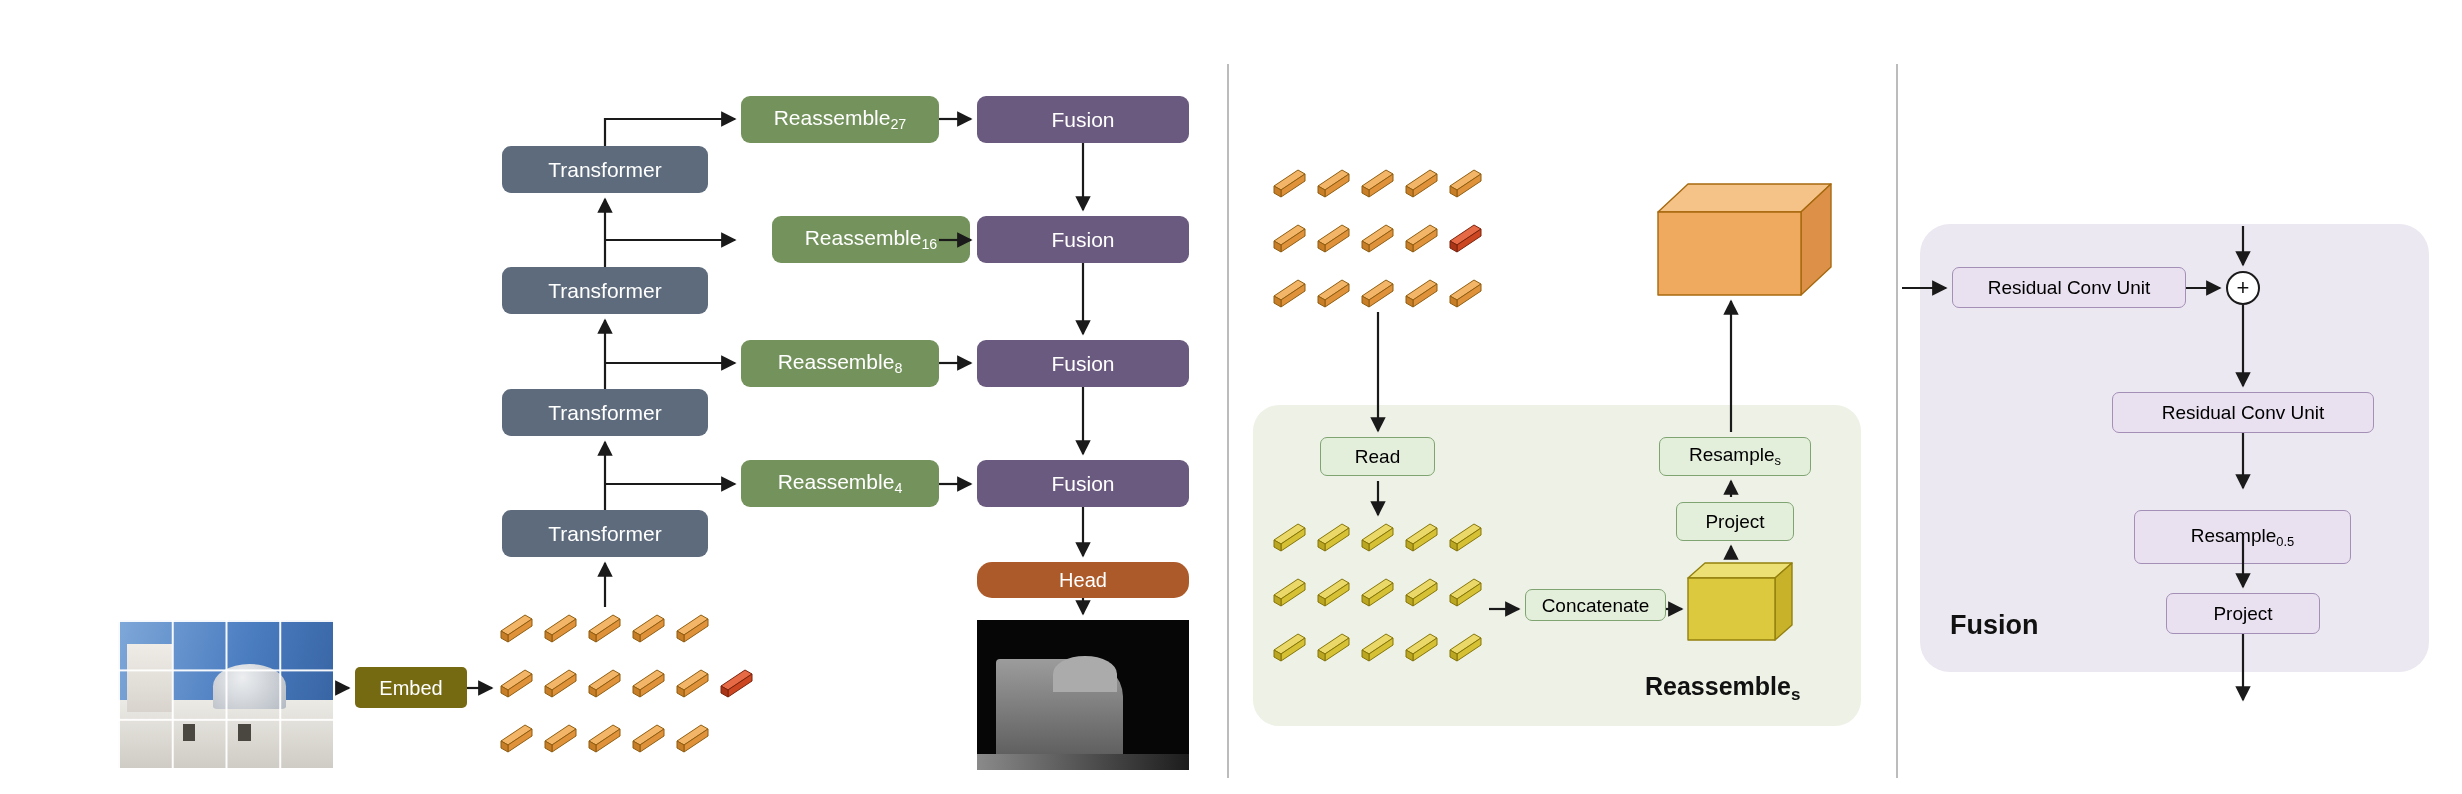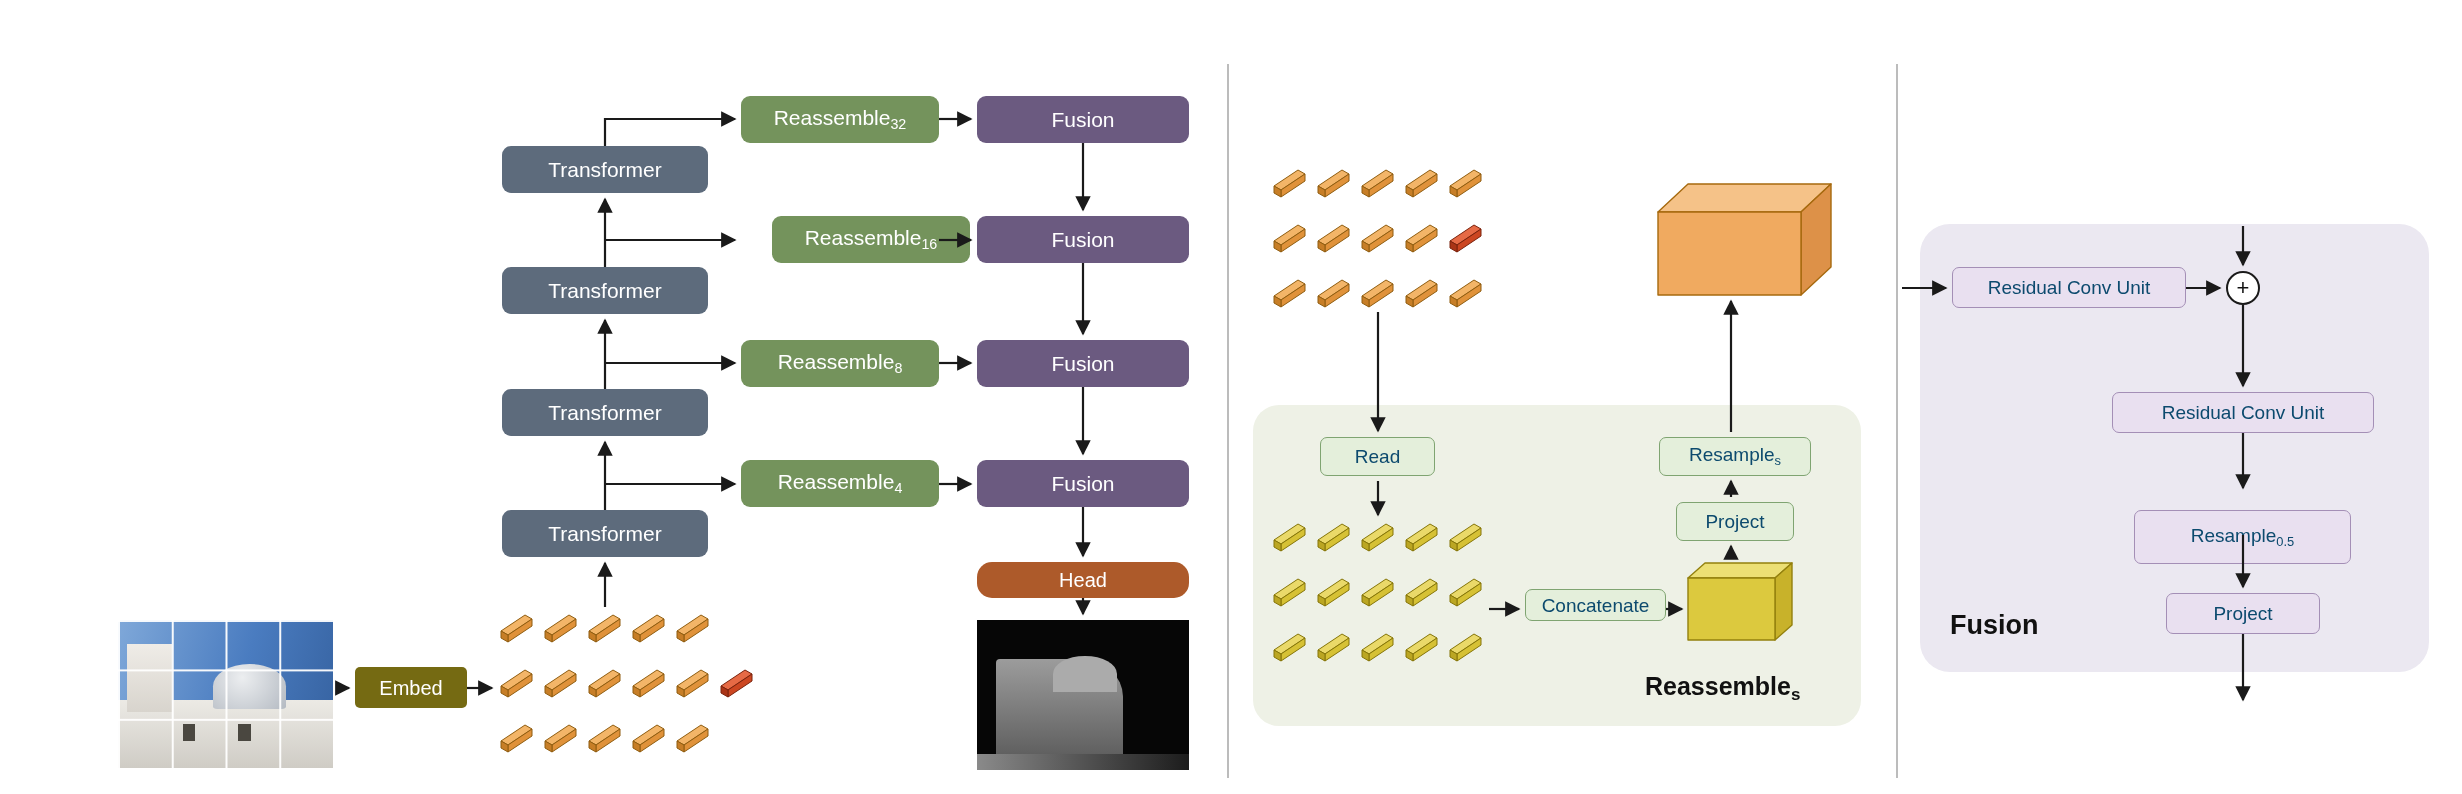--- a/index.html
+++ b/index.html
@@ -14,21 +14,21 @@
          color:#fff; font-size:21px; line-height:1; border-radius:9px; }
   .box--transformer { background:var(--transformer-blue,#5d6b7c); }
   .box--reassemble  { background:var(--reassemble-green,#74935c); }
   .box--fusion      { background:var(--fusion-purple,#6b5a80); }
   .box--head        { background:var(--head-rust,#ad5a2a); border-radius:15px; }
   .box--embed       { background:var(--embed-olive,#756a12); border-radius:5px; font-size:20px; }
   .sub { font-size:0.68em; vertical-align:-0.3em; }
 
   
   .dbox { position:absolute; display:flex; align-items:center; justify-content:center;
-          font-size:19px; color:#0c4a6e; line-height:1; border-radius:7px; }
+          font-size:19px; color:#000000; line-height:1; border-radius:7px; }
   .dbox--green  { background:var(--detail-green-box,#e4efdb); border:1.7px solid #7fa471;justify-content:center; }
   .dbox--purple { background:var(--detail-purple-box,#e9e0f0); border:1.7px solid #a48fb6; }
 
   .panel-bg { position:absolute; }
   .panel-bg--green  { background:var(--detail-green-bg,#eef1e6); border-radius:26px; }
   .panel-bg--purple { background:var(--detail-purple-bg,#ebe8f1); border-radius:30px; }
 
   .panel-title { position:absolute; font-weight:700; color:#111; }
 
   .plus-node { position:absolute; border:2.2px solid #1a1a1a; border-radius:50%; background:#fff;
@@ -111,21 +111,21 @@
       <span>Transformer</span>
     </div>
     <div class="box box--transformer" style="left:502px;top:267px;width:206px;height:47px">
       <span>Transformer</span>
     </div>
     <div class="box box--transformer" style="left:502px;top:146px;width:206px;height:47px">
       <span>Transformer</span>
     </div>
 
     <div class="box box--reassemble" style="left:741px;top:96px;width:198px;height:47px">
-      <span><span>Reassemble</span><span class="sub">32</span></span>
+      <span><span>Reassemble</span><span class="sub">27</span></span>
     </div>
     <div class="box box--reassemble" style="left:772px;top:216px;width:198px;height:47px">
       <span><span>Reassemble</span><span class="sub">16</span></span>
     </div>
     <div class="box box--reassemble" style="left:741px;top:340px;width:198px;height:47px">
       <span><span>Reassemble</span><span class="sub">8</span></span>
     </div>
     <div class="box box--reassemble" style="left:741px;top:460px;width:198px;height:47px">
       <span><span>Reassemble</span><span class="sub">4</span></span>
     </div>

